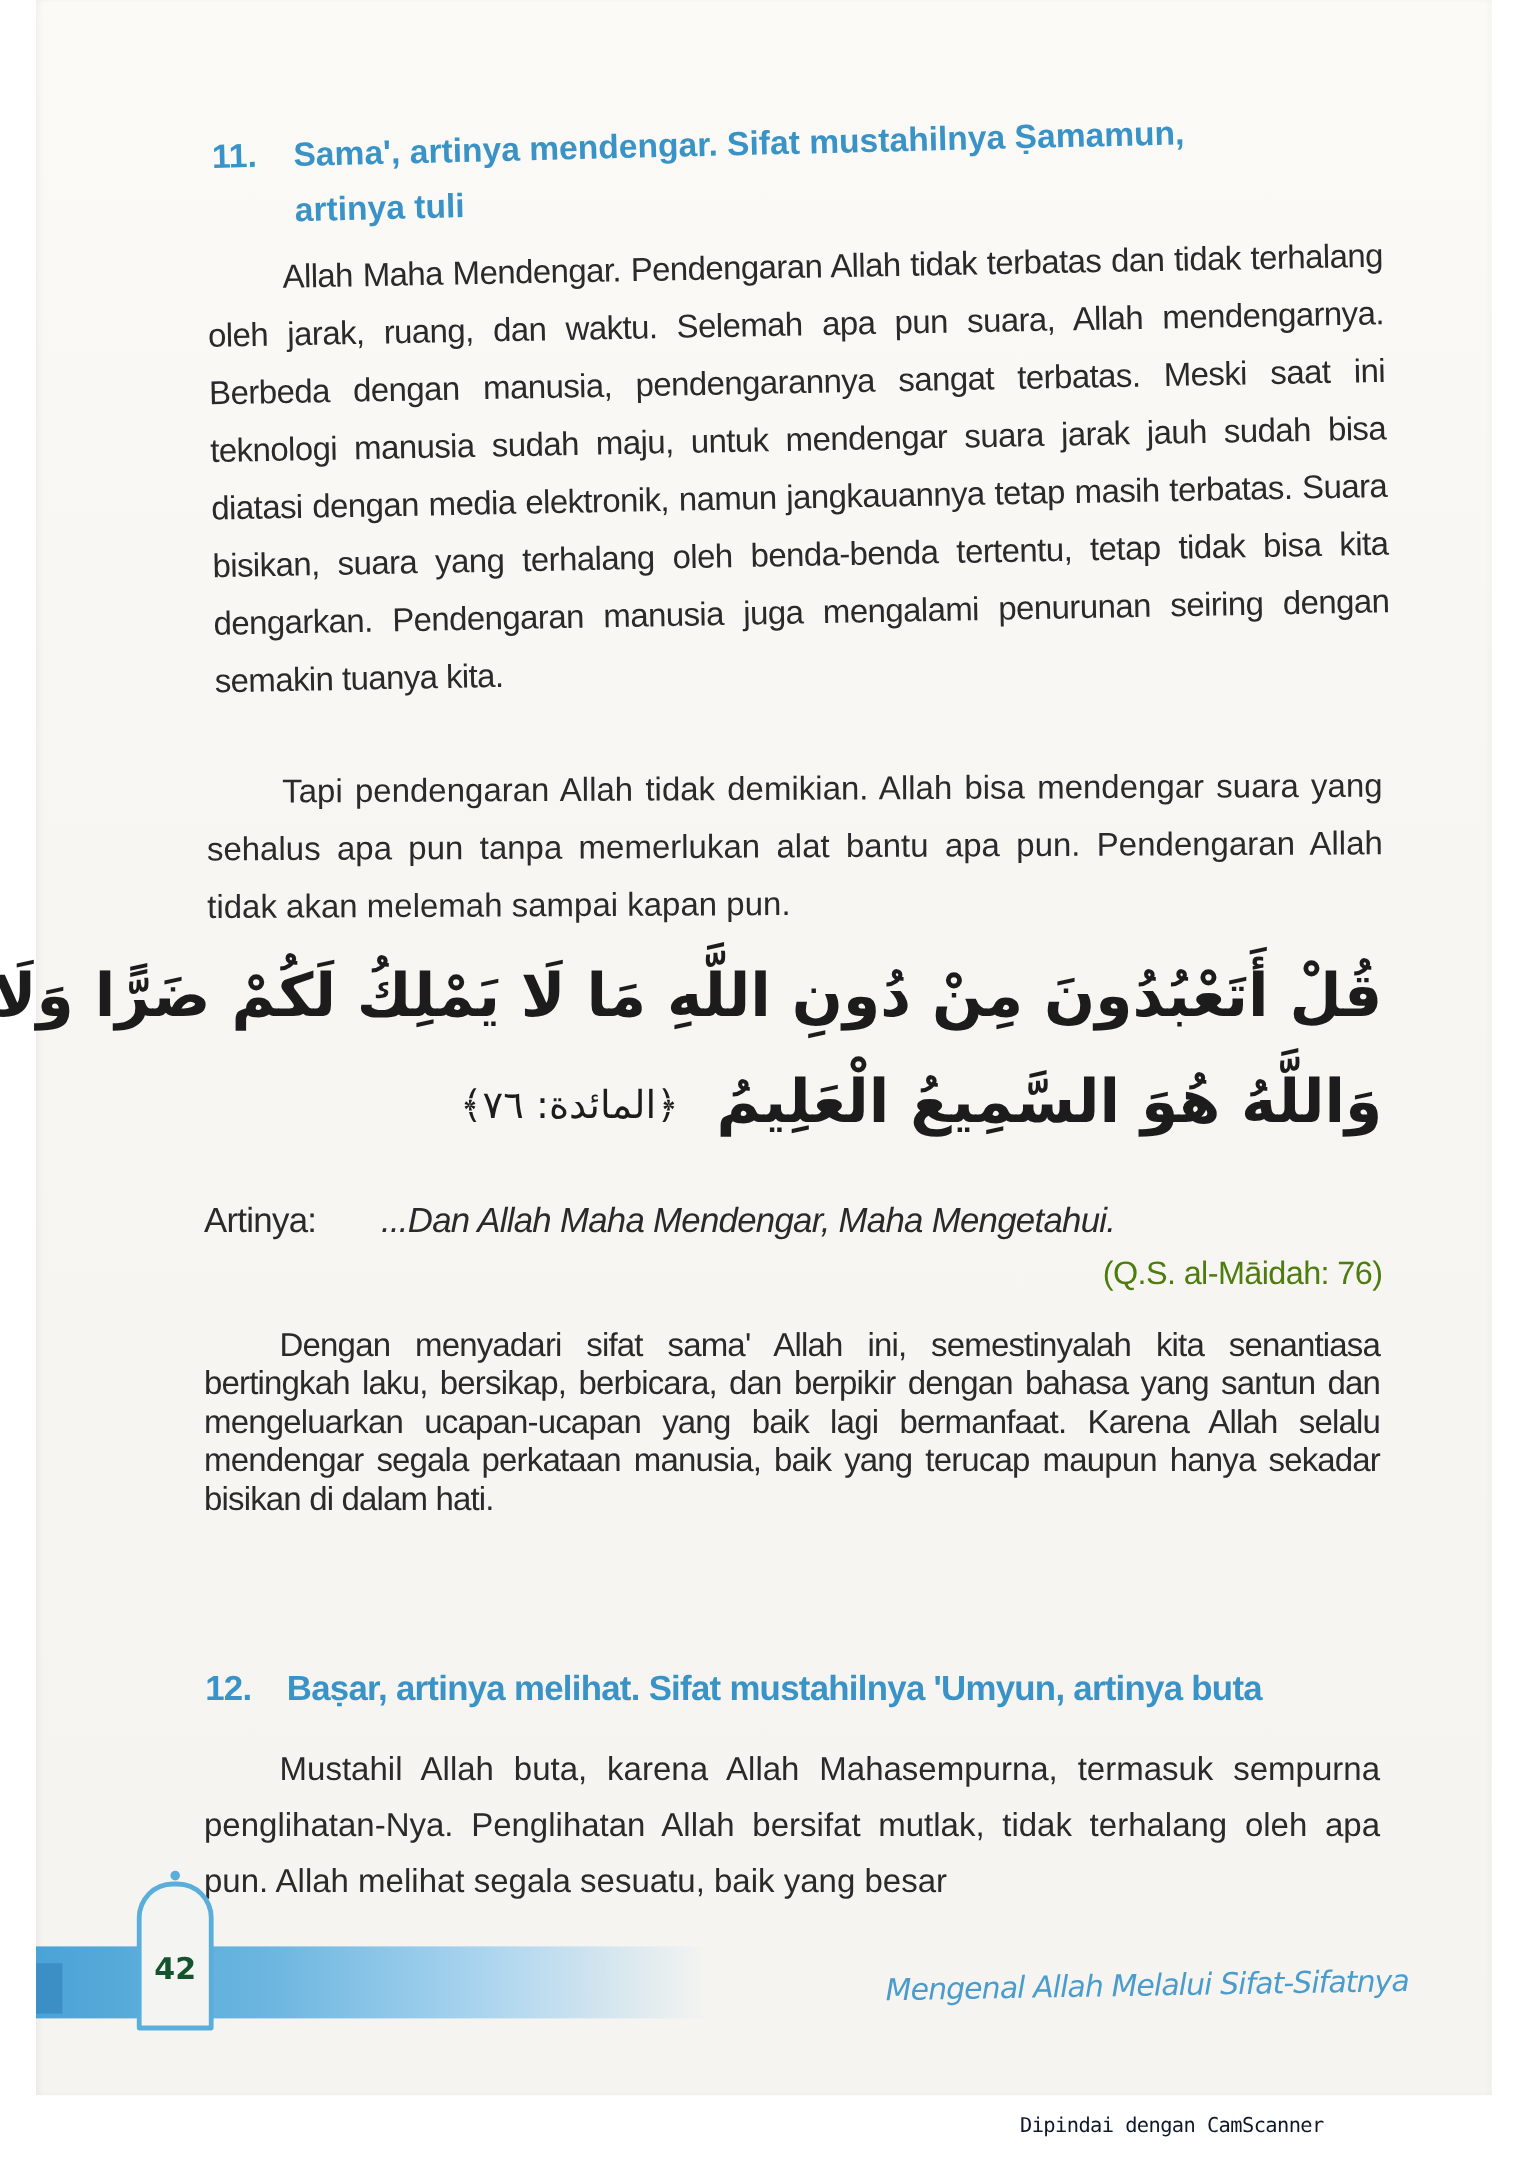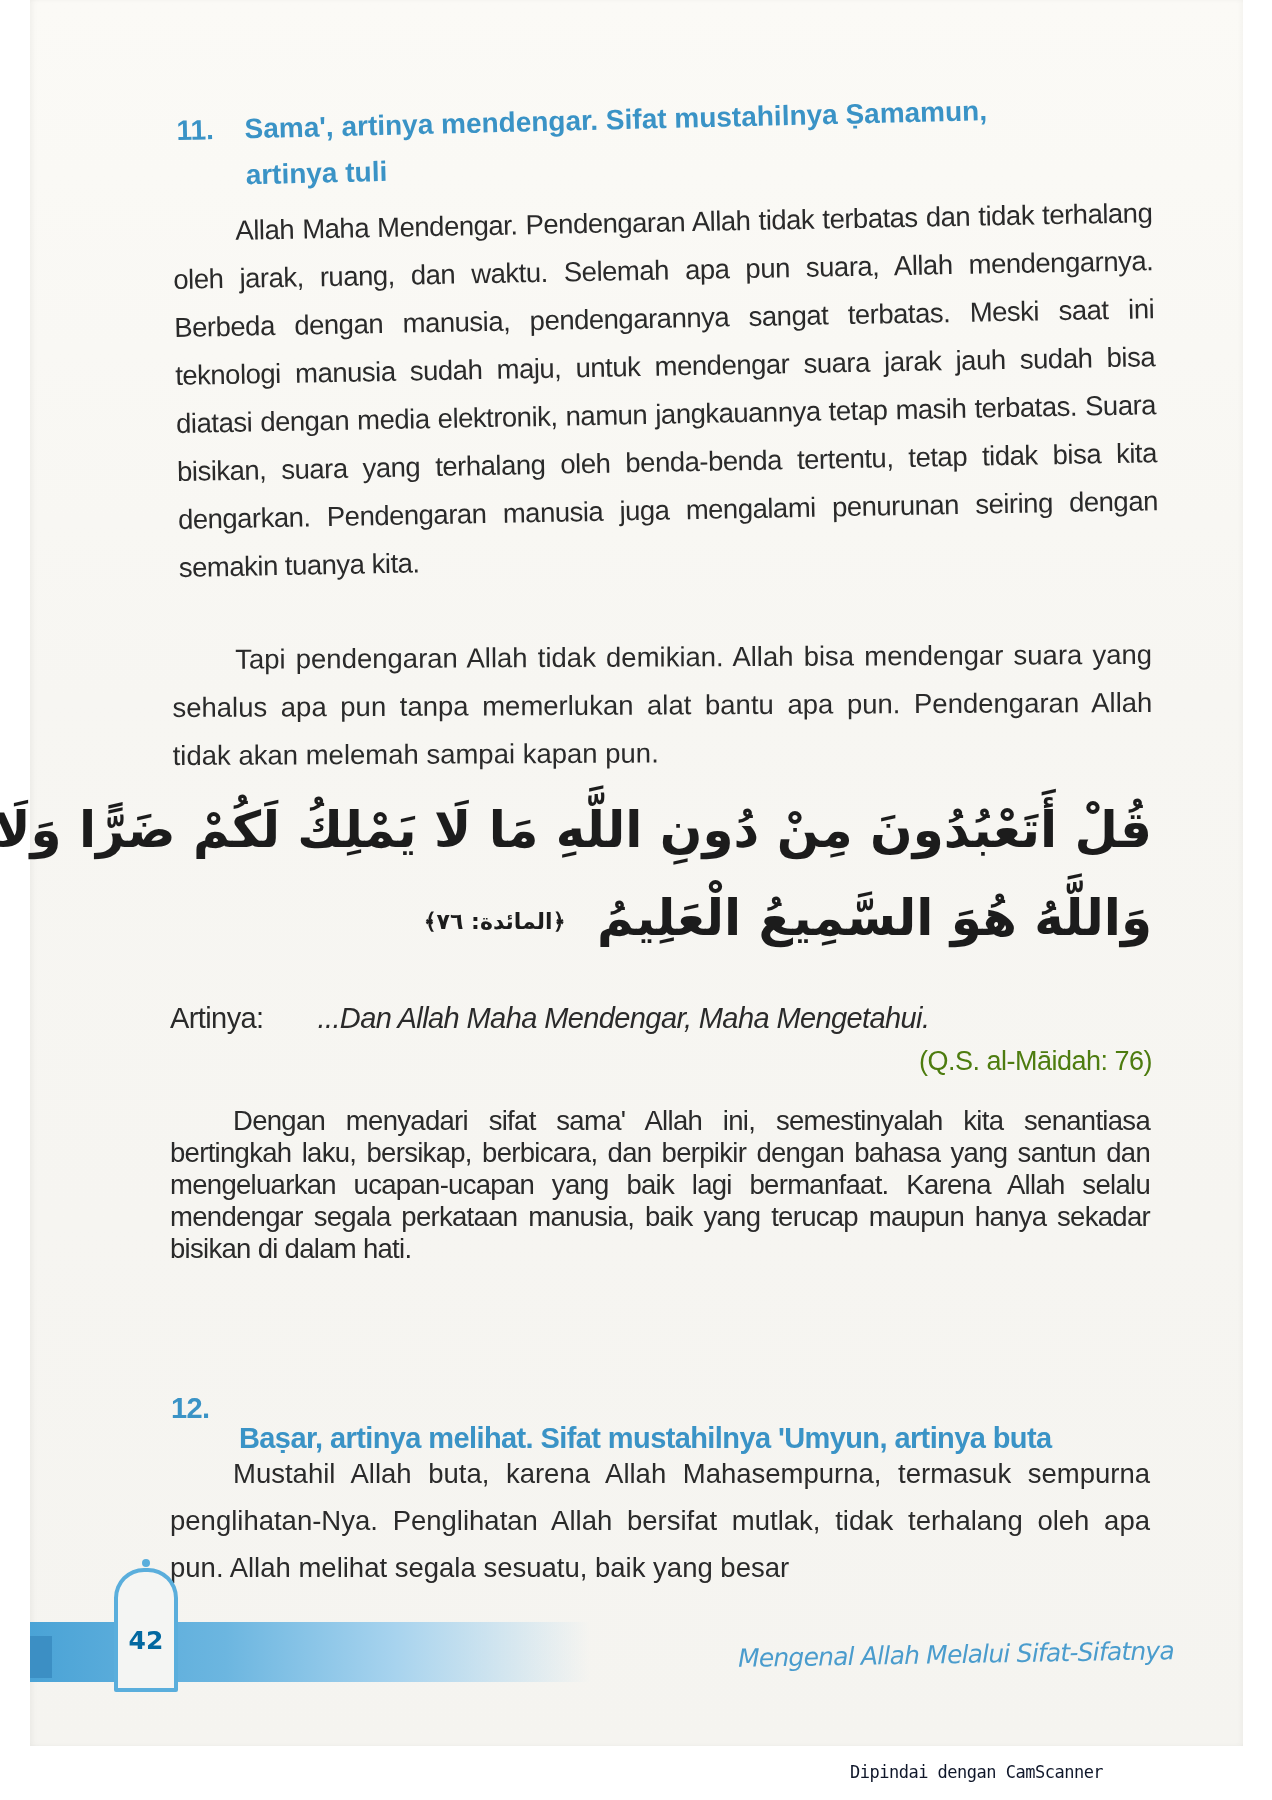--- a/index.html
+++ b/index.html
@@ -51,21 +51,20 @@
       left: 171px;
       top: 1388px;
       font-size: 29px;
       line-height: 40px;
       letter-spacing: -0.6px;
       width: 1000px;
     }
     .h12 .text {
       display: block;
       margin-left: 68px;
-      margin-top: 30px;
     }
     .para {
       position: absolute;
       color: #2a2a2a;
       font-size: 27.5px;
       line-height: 48px;
       text-align: justify;
       font-family: "Liberation Sans", sans-serif;
     }
     .para p {
@@ -115,22 +114,22 @@
       font-size: 50px;
       line-height: 80px;
     }
     .ar2 {
       right: 120px;
       top: 878px;
       font-size: 50px;
       line-height: 80px;
     }
     .ar2 .ref {
-      font-size: 22px;
-      font-weight: bold;
+      font-size: 32px;
+      font-weight: normal;
       margin-right: 14px;
       vertical-align: middle;
     }
     .translation {
       position: absolute;
       left: 170px;
       top: 1002px;
       font-size: 29px;
       color: #2a2a2a;
       letter-spacing: -0.6px;
@@ -189,21 +188,21 @@
       background: #5aaedc;
     }
     .page-number {
       position: absolute;
       left: 0;
       top: 54px;
       width: 56px;
       text-align: center;
       font-size: 25px;
       font-weight: bold;
-      color: #0369a1;
+      color: #14532d;
       font-family: "DejaVu Sans", sans-serif;
     }
     .running-title {
       position: absolute;
       left: 738px;
       top: 1640px;
       font-size: 25px;
       font-style: italic;
       color: #4a9ccd;
       font-family: "DejaVu Sans", sans-serif;

